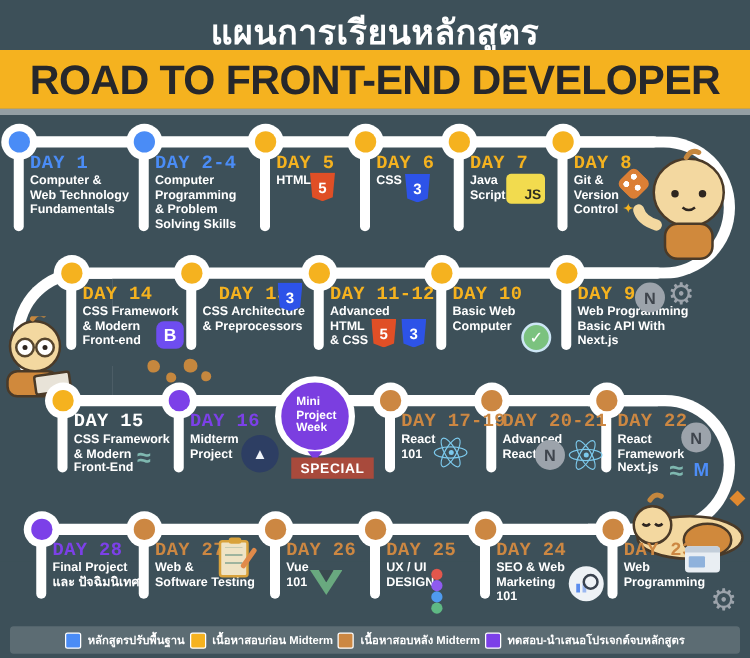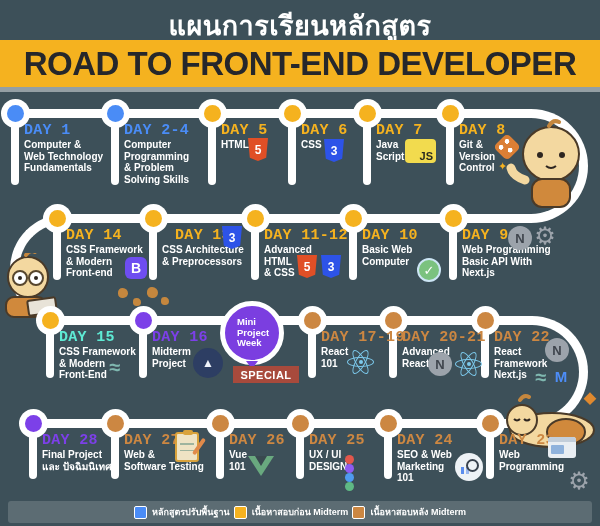--- a/index.html
+++ b/index.html
@@ -296,21 +296,21 @@
           <div class="line">Next.js</div>
         </div>
         <span class="ic ic-nextjs" style="left: 55px; top: 8px;">N</span>
         <span class="ic ic-gear" style="left: 79px; top: 5px;">⚙</span>
       </div>
       <div class="ms" style="left: 50px; top: 320px;">
         <div class="stub" style="height: 58px;"></div>
         <div class="ring"></div>
         <div class="dot" style="background: rgb(245, 178, 31);"></div>
         <div class="lbl">
-          <div class="day" style="color: #5eead4;">DAY 15</div>
+          <div class="day" style="color: #ffffff;">DAY 15</div>
           <div class="line">CSS Framework</div>
           <div class="line">&amp; Modern</div>
           <div class="line">Front-End</div>
         </div>
         <span class="ic ic-tailwind" style="left: 54px; top: 38px;">≈</span>
       </div>
       <div class="ms" style="left: 143px; top: 320px;">
         <div class="stub" style="height: 58px;"></div>
         <div class="ring"></div>
         <div class="dot" style="background: rgb(124, 64, 232);"></div>
@@ -441,14 +441,18 @@
         <span class="lg-tx">หลักสูตรปรับพื้นฐาน</span>
       </span>
       <span class="lg-item">
         <span class="lg-sq" style="background: rgb(245, 178, 31);"></span>
         <span class="lg-tx">เนื้อหาสอบก่อน Midterm</span>
       </span>
       <span class="lg-item">
         <span class="lg-sq" style="background: rgb(204, 135, 66);"></span>
         <span class="lg-tx">เนื้อหาสอบหลัง Midterm</span>
       </span>
+      <span class="lg-item">
+        <span class="lg-sq" style="background: rgb(124, 64, 232);"></span>
+        <span class="lg-tx">ทดสอบ-นำเสนอโปรเจกต์จบหลักสูตร</span>
+      </span>
     </div>
 </div>
 
 </body></html>

